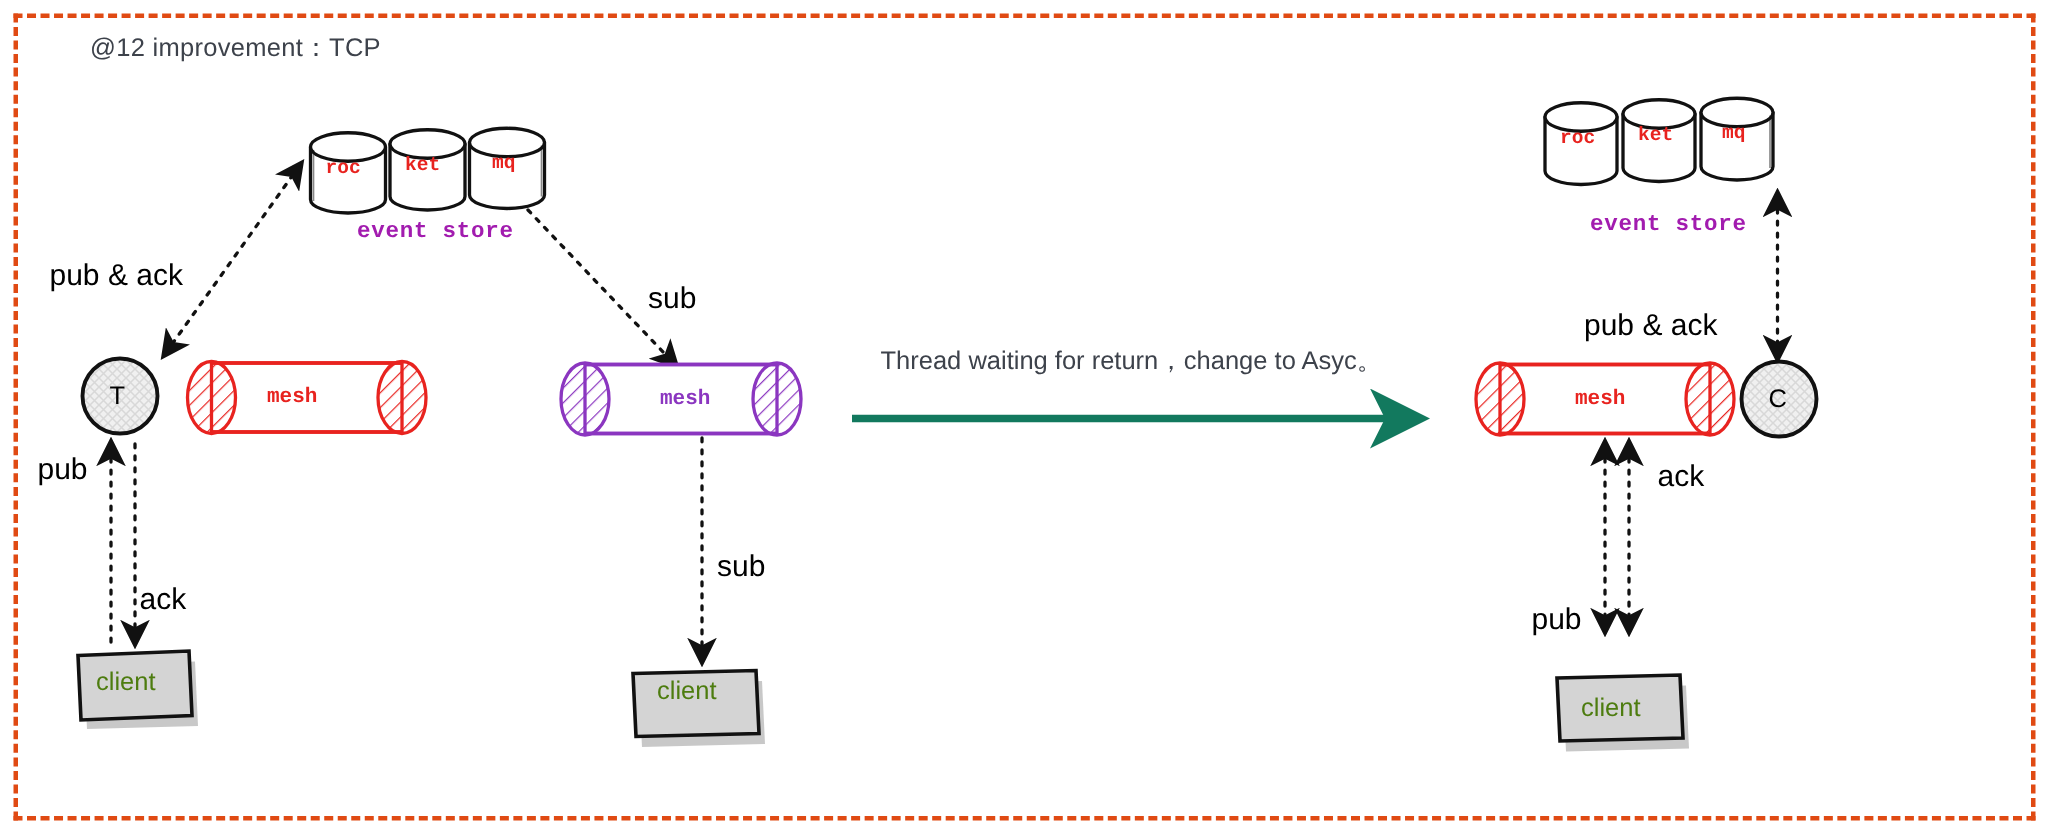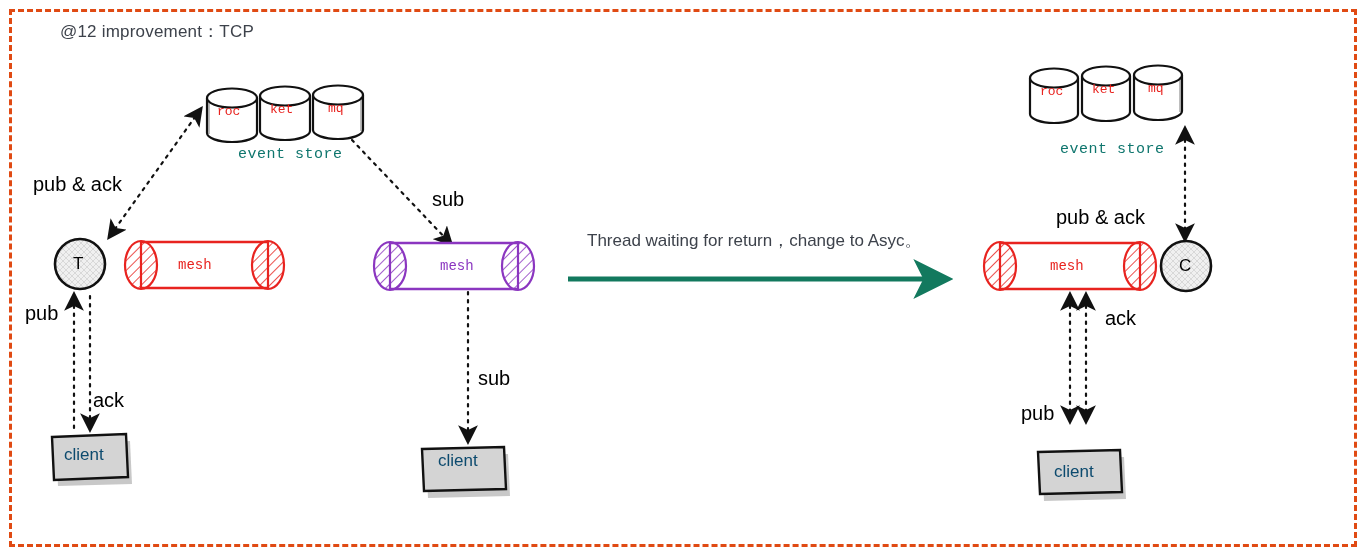--- a/index.html
+++ b/index.html
@@ -45,46 +45,46 @@
     position: absolute;
     font-family: "Liberation Sans", sans-serif;
     font-size: 20px;
     color: #000000;
     white-space: pre;
   }
   .lbl-mono {
     position: absolute;
     font-family: "Liberation Mono", monospace;
     font-size: 14px;
-    font-weight: normal;
+    font-weight: bold;
     white-space: pre;
   }
   .lbl-db {
     color: #e8231f;
     font-size: 13px;
   }
   .lbl-store {
-    color: #0f766e;
+    color: #a21caf;
     font-size: 15px;
     letter-spacing: 0.5px;
   }
   .lbl-mesh-red { color: #e8231f; }
   .lbl-mesh-purple { color: #8b36c0; }
   .lbl-node {
     position: absolute;
     font-family: "Liberation Sans", sans-serif;
     font-size: 17px;
     color: #000;
     white-space: pre;
   }
   .lbl-client {
     position: absolute;
     font-family: "Liberation Sans", sans-serif;
     font-size: 17px;
-    color: #0c4a6e;
+    color: #4d7c0f;
     white-space: pre;
   }
   .lbl-flow {
     position: absolute;
     font-family: "Liberation Sans", sans-serif;
     font-size: 17px;
     color: #3d424b;
     white-space: pre;
   }
 </style>

